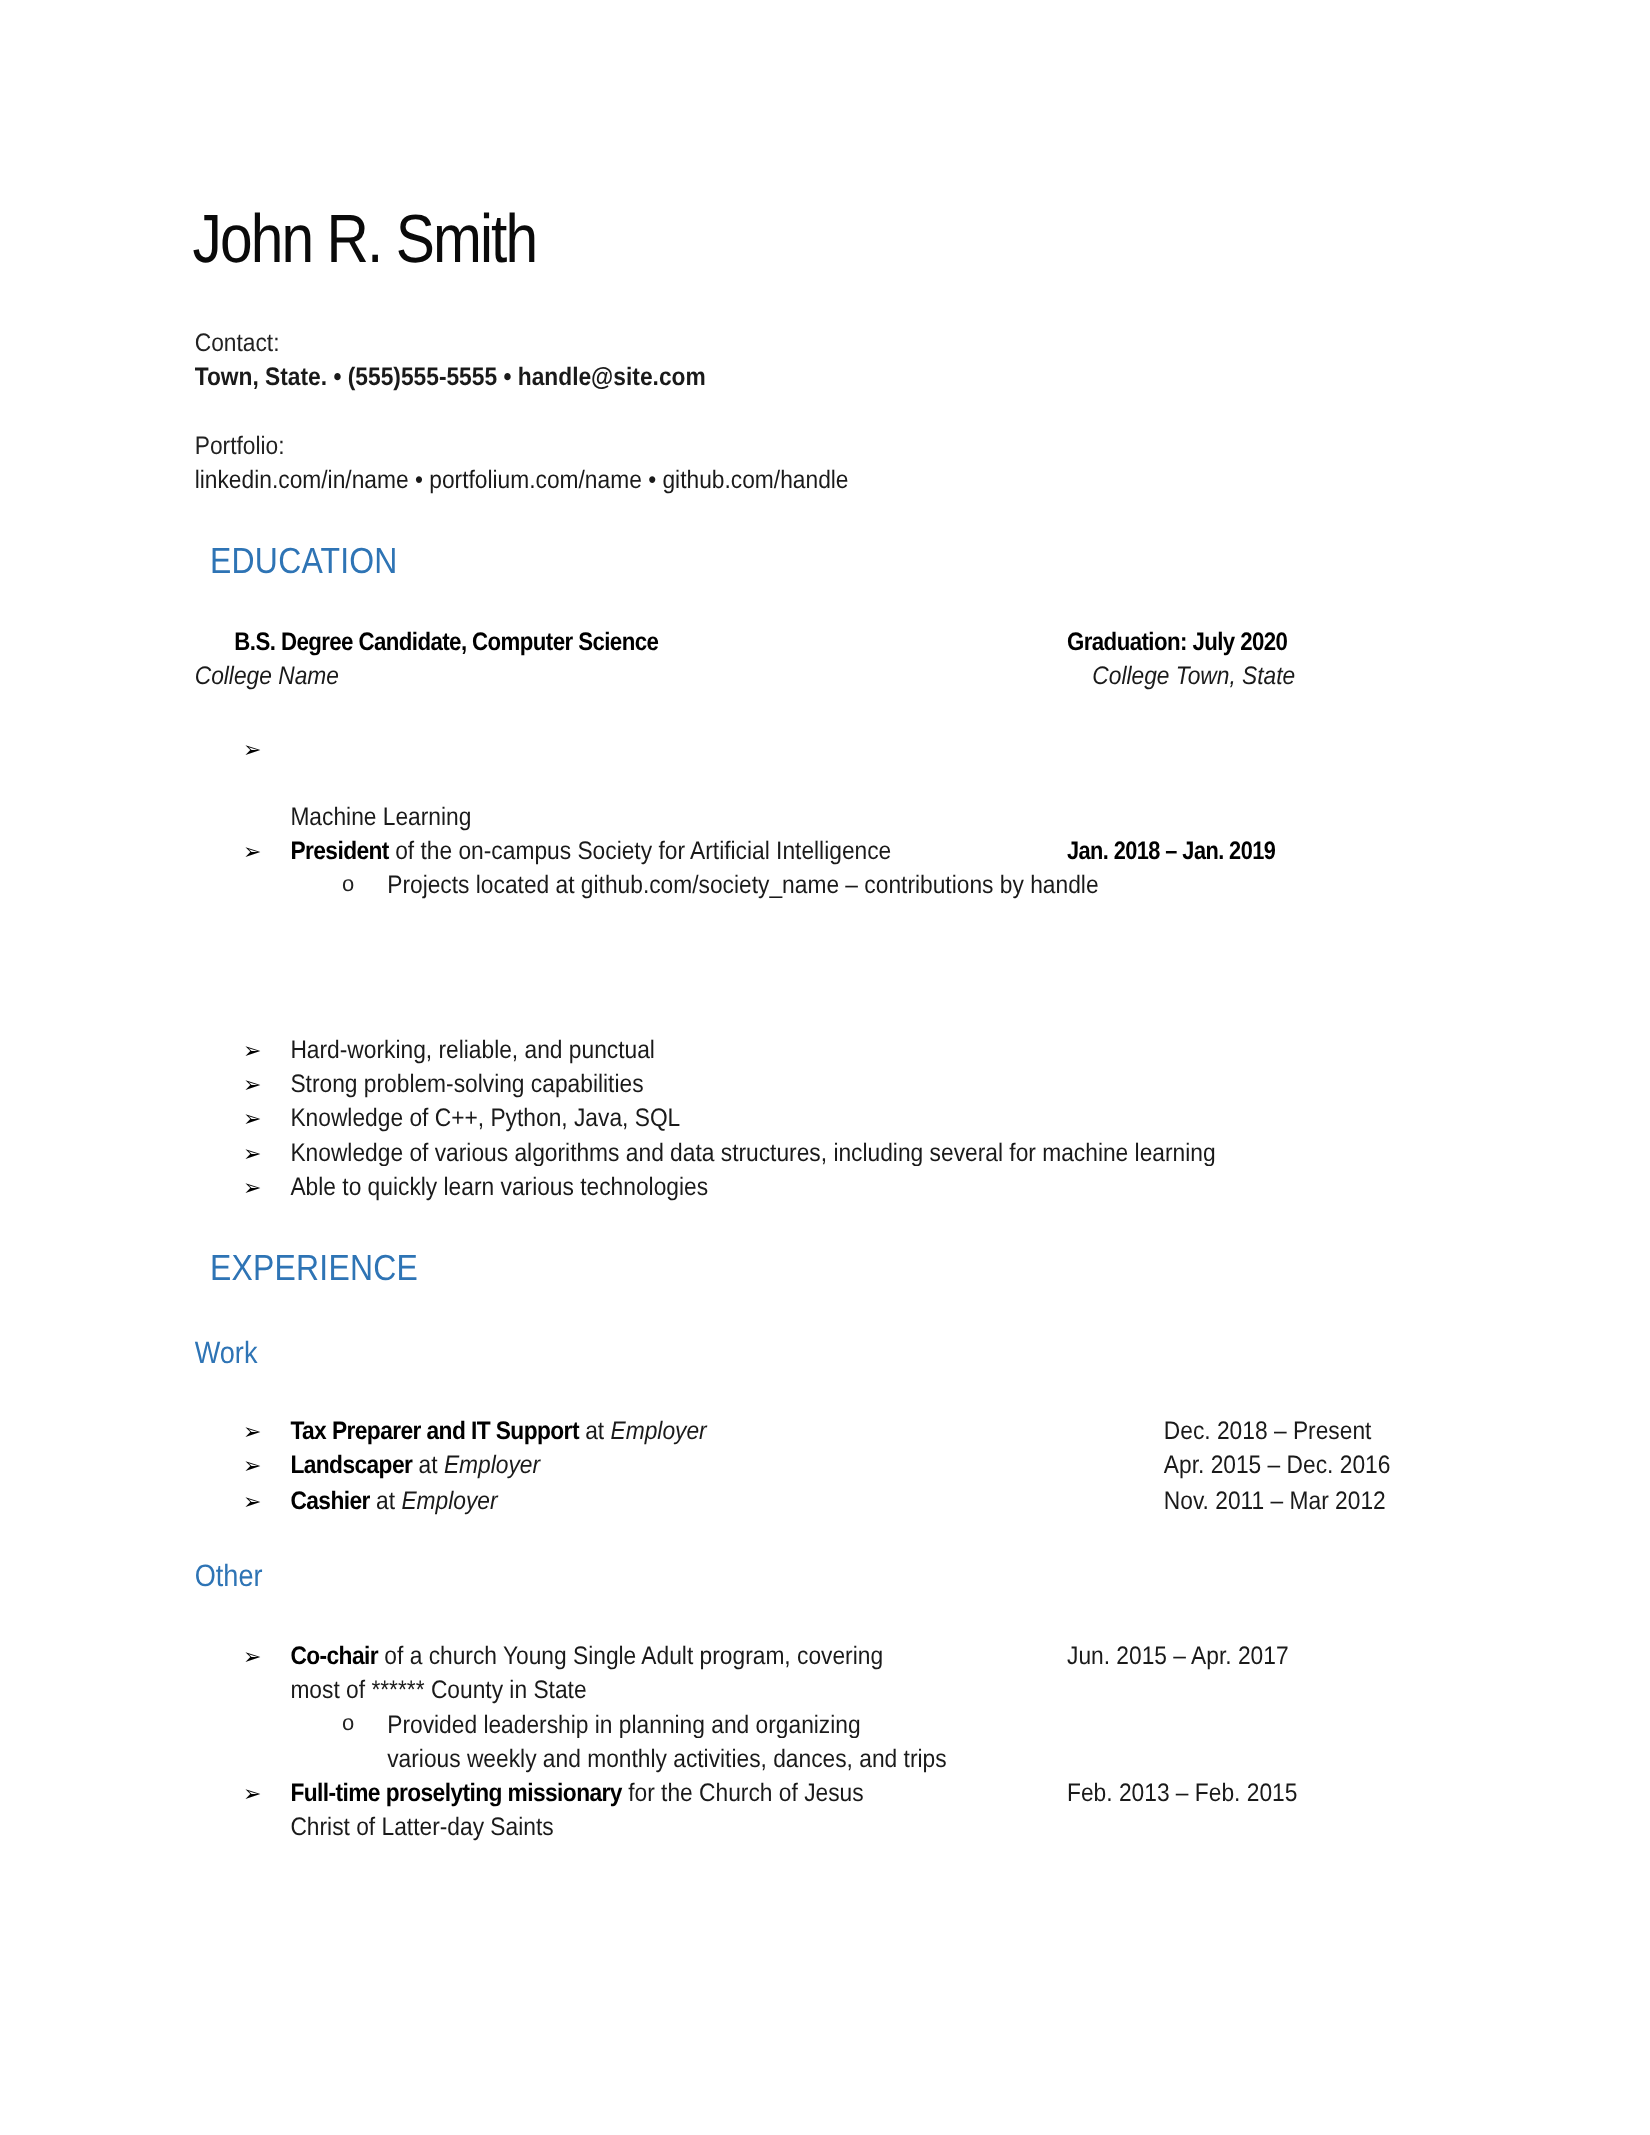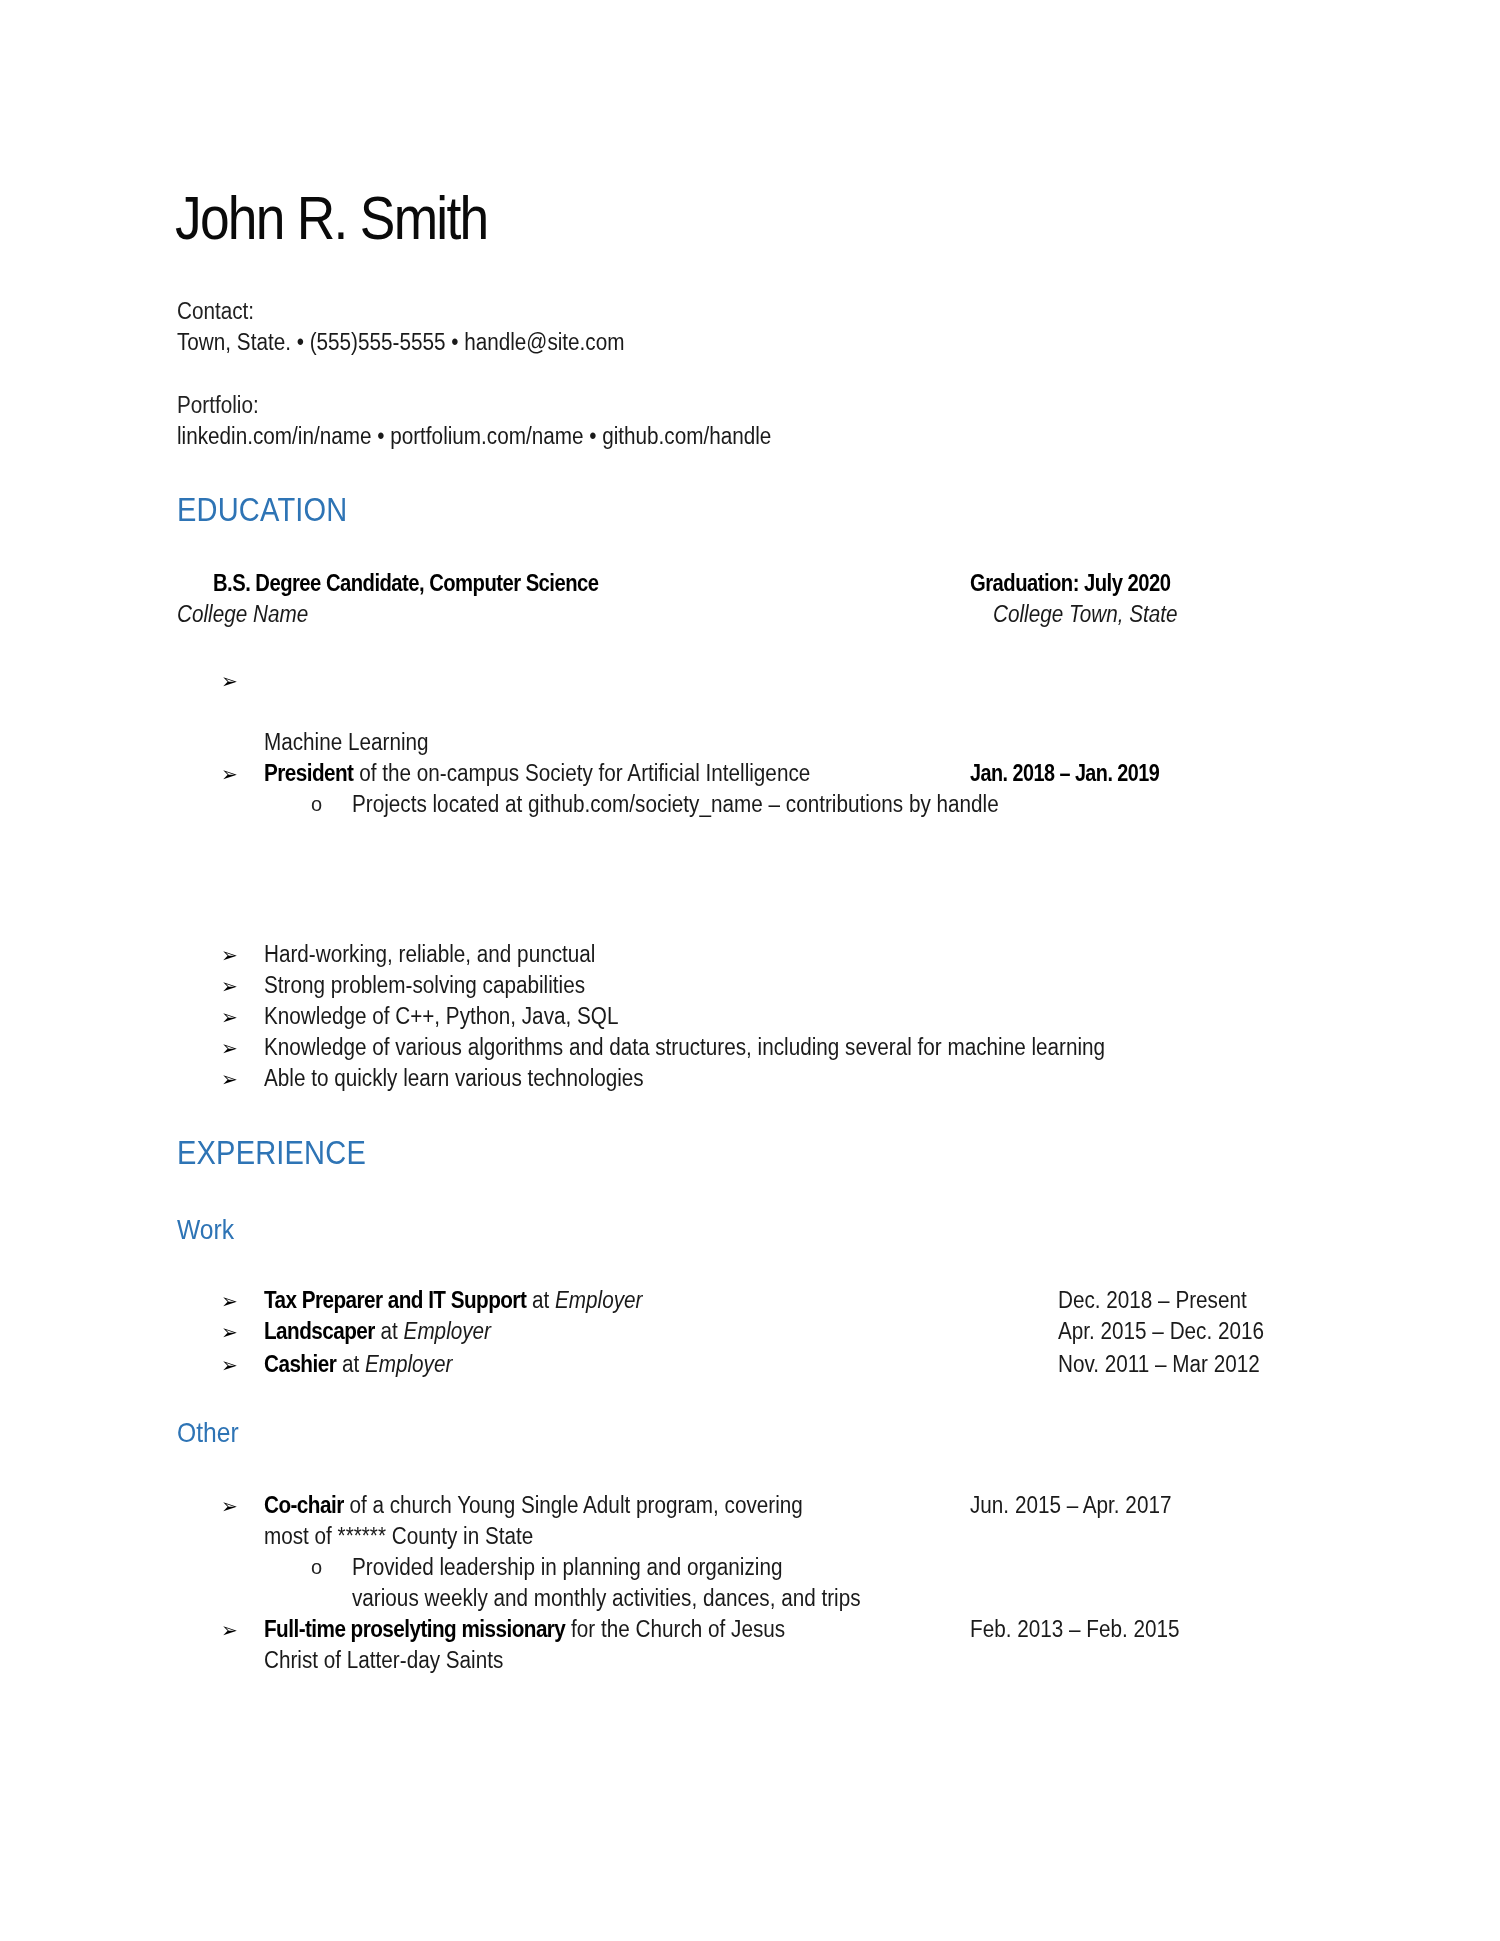--- a/index.html
+++ b/index.html
@@ -7,42 +7,42 @@
     width: 1500px; height: 1941px; position: relative; overflow: hidden;
     font-family: "Liberation Sans", sans-serif; color: #111111;
   }
   .page { position: absolute; left: 0; top: 0; width: 1500px; height: 1941px; }
   .abs { position: absolute; white-space: nowrap; }
   .cond { display: inline-block; transform-origin: left top; }
 
   .name { left: 175px; top: 182px; font-size: 62px; letter-spacing: -2px; color: #0a0a0a; }
   .label { font-size: 23px; text-decoration: underline; text-underline-offset: 3px; color: #222; }
   .body { font-size: 23px; color: #1a1a1a; }
-  .heading { font-size: 33px; color: #2e74b5; letter-spacing: 0.2px; }
+  .heading { font-size: 33px; color: #2e74b5; letter-spacing: 0.2px; margin-left: 14px; }
   .subheading { font-size: 28px; color: #2e74b5; }
 
   .b { font-weight: bold; letter-spacing: -0.6px; color: #000; }
   .i { font-style: italic; }
 
   .arrow { font-size: 20px; color: #000; }
   .circ { font-size: 20px; color: #222; }
 </style>
 </head>
 <body>
 
 <div class="page">
 
   <div class="abs name">
     <span class="cond" style="transform:scaleX(0.86)">John R. Smith</span>
   </div>
 
   <div class="abs label" style="left:177px; top:298px;">
     <span class="cond" style="transform:scaleX(0.9)">Contact:</span>
   </div>
-  <div class="abs body" style="left:177px; top:329px;">
+  <div class="abs body" style="left:177px; top:329px;font-weight:bold;">
     <span class="cond" style="transform:scaleX(0.9)">Town, State. • (555)555-5555 • handle@site.com</span>
   </div>
 
   <div class="abs label" style="left:177px; top:392px;">
     <span class="cond" style="transform:scaleX(0.9)">Portfolio:</span>
   </div>
   <div class="abs body" style="left:177px; top:423px;">
     <span class="cond" style="transform:scaleX(0.9)">linkedin.com/in/name • portfolium.com/name • github.com/handle</span>
   </div>
 

